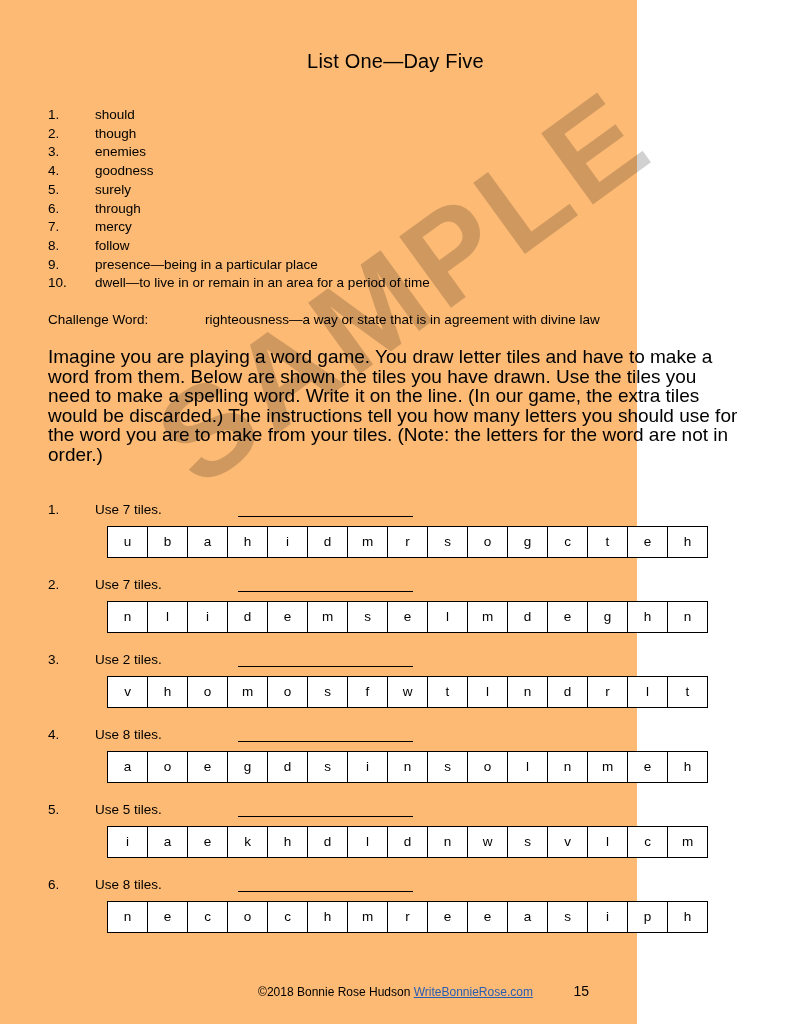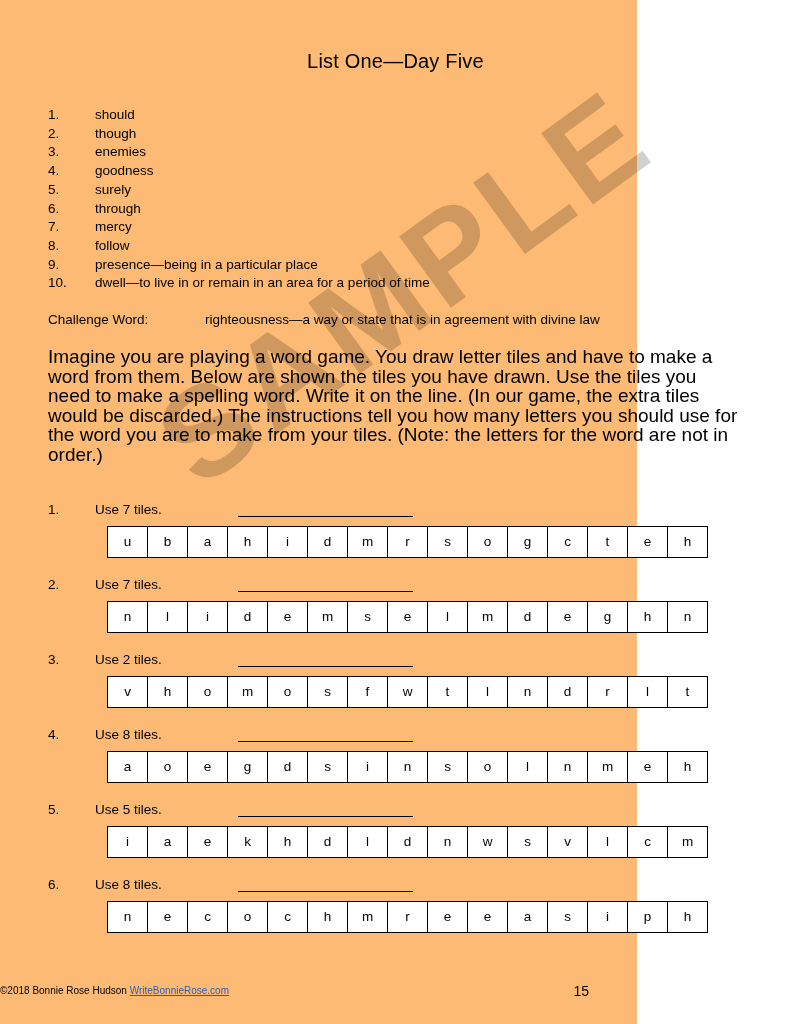--- a/index.html
+++ b/index.html
@@ -115,21 +115,22 @@
     box-sizing: border-box;
   }
   .tile:last-child {
     border-right: none;
   }
   .footer {
     position: absolute;
     left: 0;
     top: 985px;
     width: 791px;
-    font-size: 10px;
+    text-align: center;
+    font-size: 12px;
   }
   .footer a {
     color: #2a5db0;
     text-decoration: underline;
   }
   .page-number {
     position: absolute;
     right: 48px;
     top: 983px;
     font-size: 14px;

